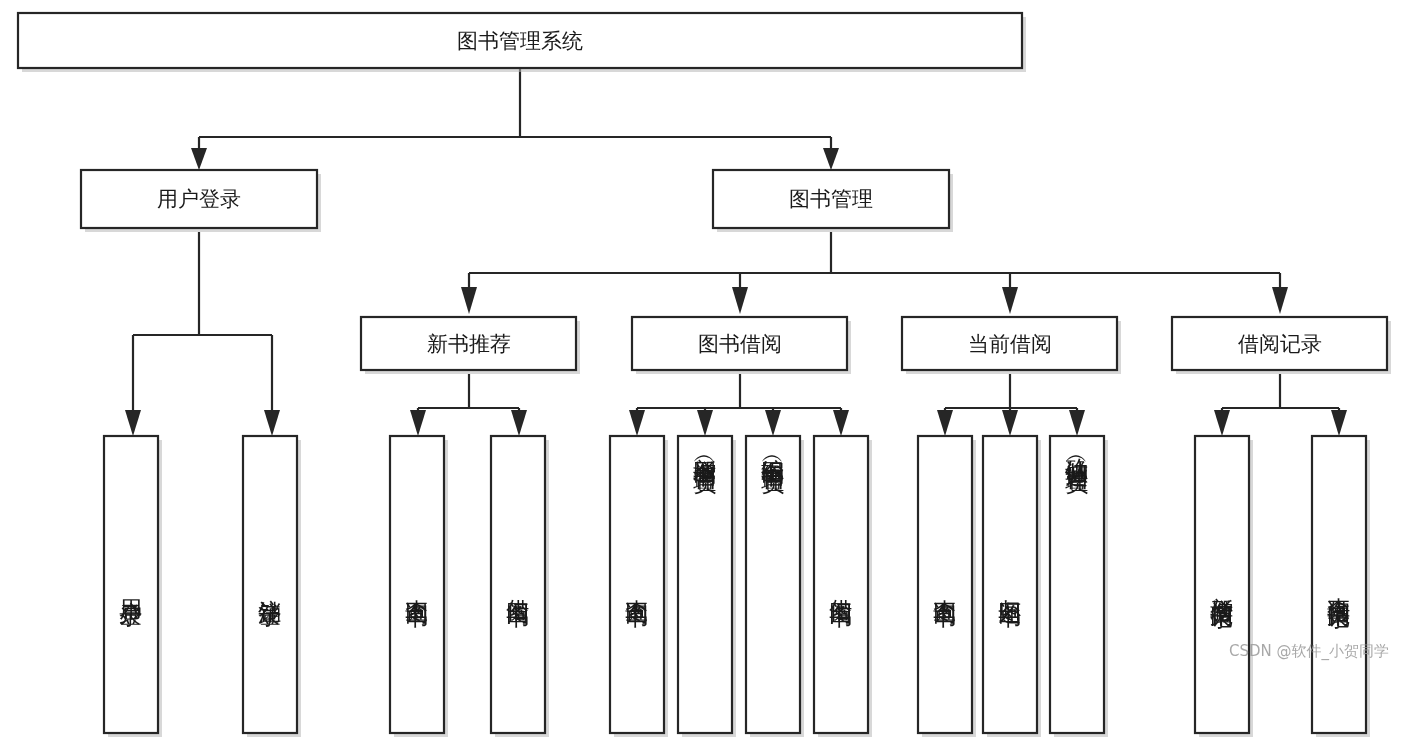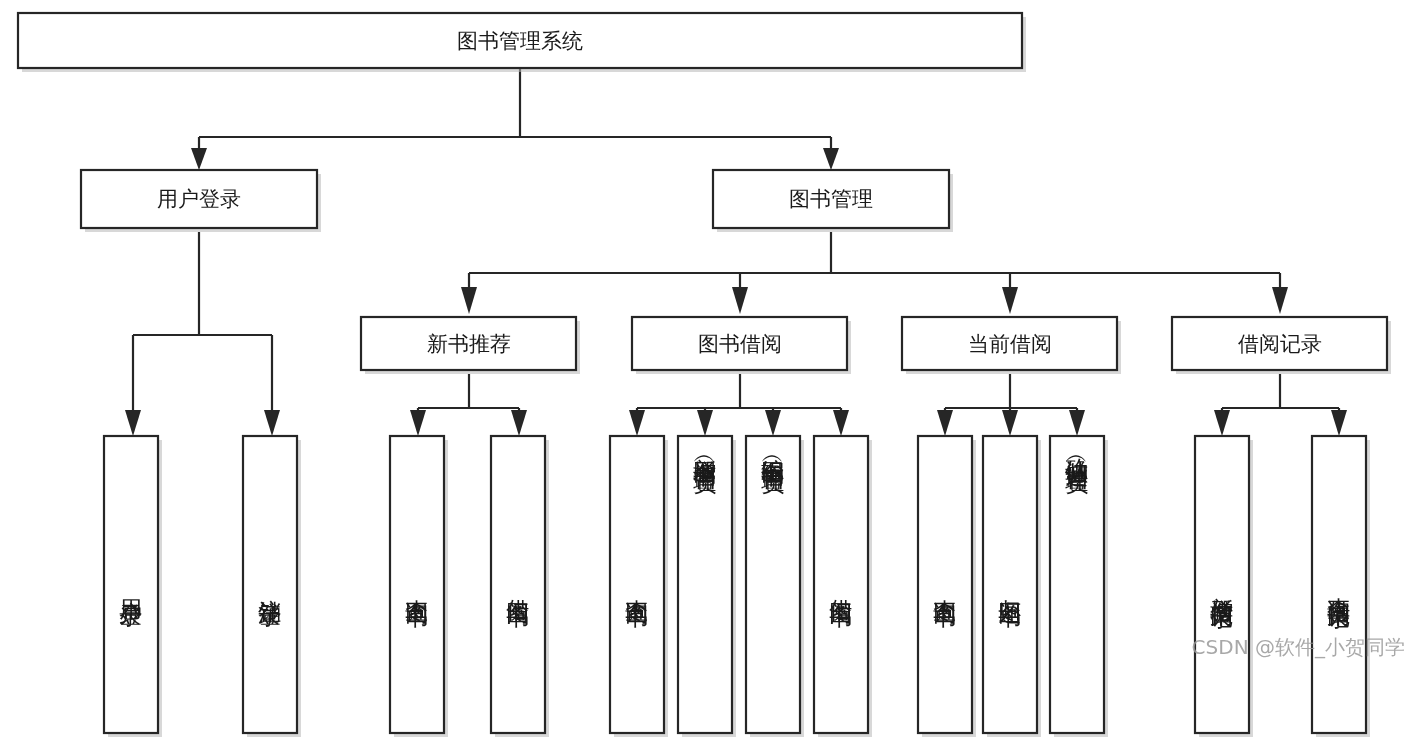--- a/index.html
+++ b/index.html
@@ -74,24 +74,24 @@
     font-family: "DejaVu Sans", "Liberation Sans", sans-serif;
     font-size: 23px;
     line-height: 1.06;
     letter-spacing: 2px;
     color: #1a1a1a;
     white-space: nowrap;
     text-align: center;
   }
   .watermark {
     position: absolute;
-    right: 0;
+    right: 16px;
     bottom: 4px;
     font-family: "DejaVu Sans", "Liberation Sans", sans-serif;
-    font-size: 20px;
+    font-size: 15px;
     color: #9a9a9a;
     opacity: 0.85;
     white-space: nowrap;
     pointer-events: none;
   }
 </style>
 </head>
 <body>
 
 <div id="diagram-root">

